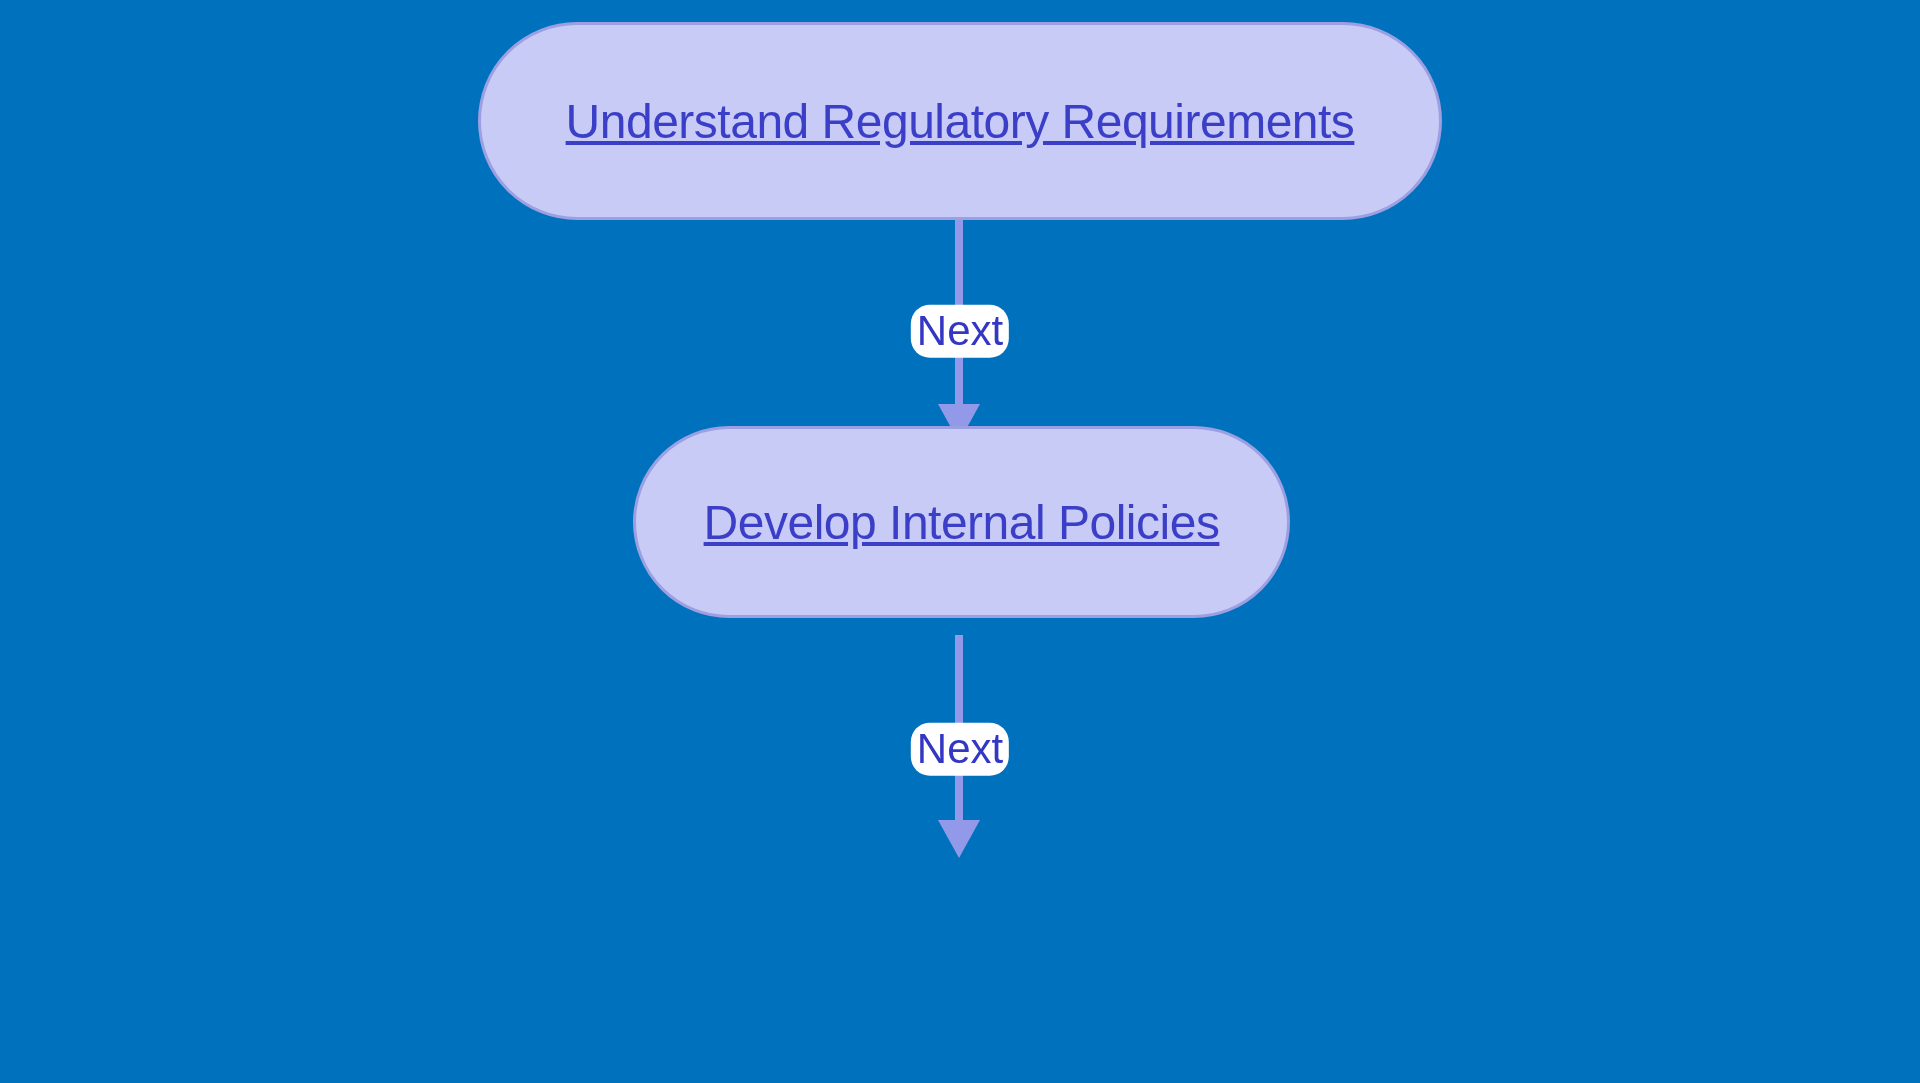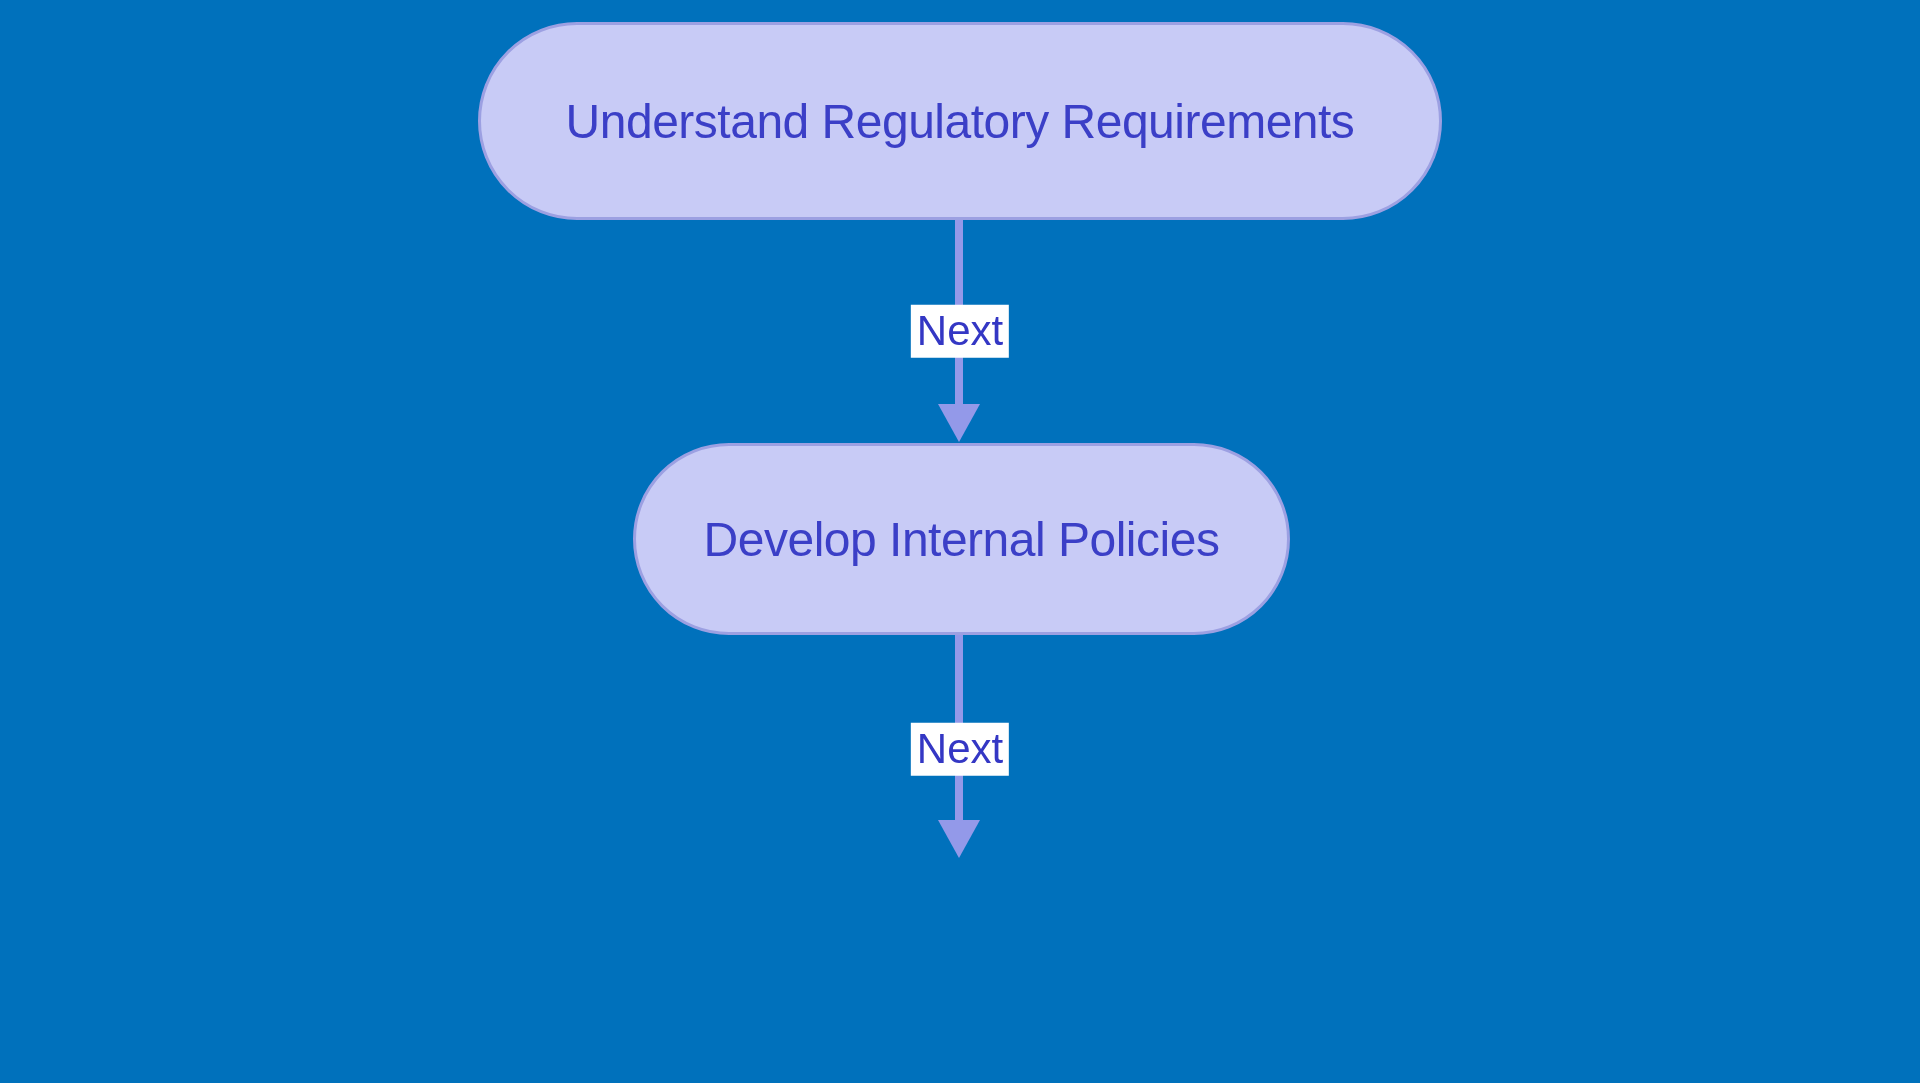--- a/index.html
+++ b/index.html
@@ -31,23 +31,24 @@
     border: 3px solid var(--node-border);
     border-radius: 120px;
     display: flex;
     align-items: center;
     justify-content: center;
     color: var(--node-text);
     font-size: 48px;
     letter-spacing: -0.5px;
     text-align: center;
     white-space: nowrap;
+    text-decoration: underline;
   }
   .node-1 { left: 478px; top: 22px;  width: 964px; height: 198px; }
-  .node-2 { left: 633px; top: 443px; width: 657px; height: 192px; }
+  .node-2 { left: 633px; top: 426px; width: 657px; height: 192px; }
   .node-3 { left: 518px; top: 862px; width: 891px; height: 192px; }
 
   .edge-line {
     position: absolute;
     width: 8px;
     background: var(--arrow);
   }
   .edge-arrowhead {
     position: absolute;
     width: 0;
@@ -58,20 +59,21 @@
   }
   .edge-label {
     position: absolute;
     transform: translate(-50%, -50%);
     background: var(--edge-label-bg);
     color: var(--edge-label-text);
     font-size: 42px;
     line-height: 1.25;
     padding: 0 6px;
     white-space: nowrap;
+    border-radius: 19px;
   }
   .edge-1 .edge-line      { left: 955px; top: 220px; height: 188px; }
   .edge-1 .edge-arrowhead { left: 938px; top: 404px; }
   .edge-1 .edge-label     { left: 960px; top: 331px; }
 
   .edge-2 .edge-line      { left: 955px; top: 635px; height: 188px; }
   .edge-2 .edge-arrowhead { left: 938px; top: 820px; }
   .edge-2 .edge-label     { left: 960px; top: 749px; }
 </style>
 </head>

